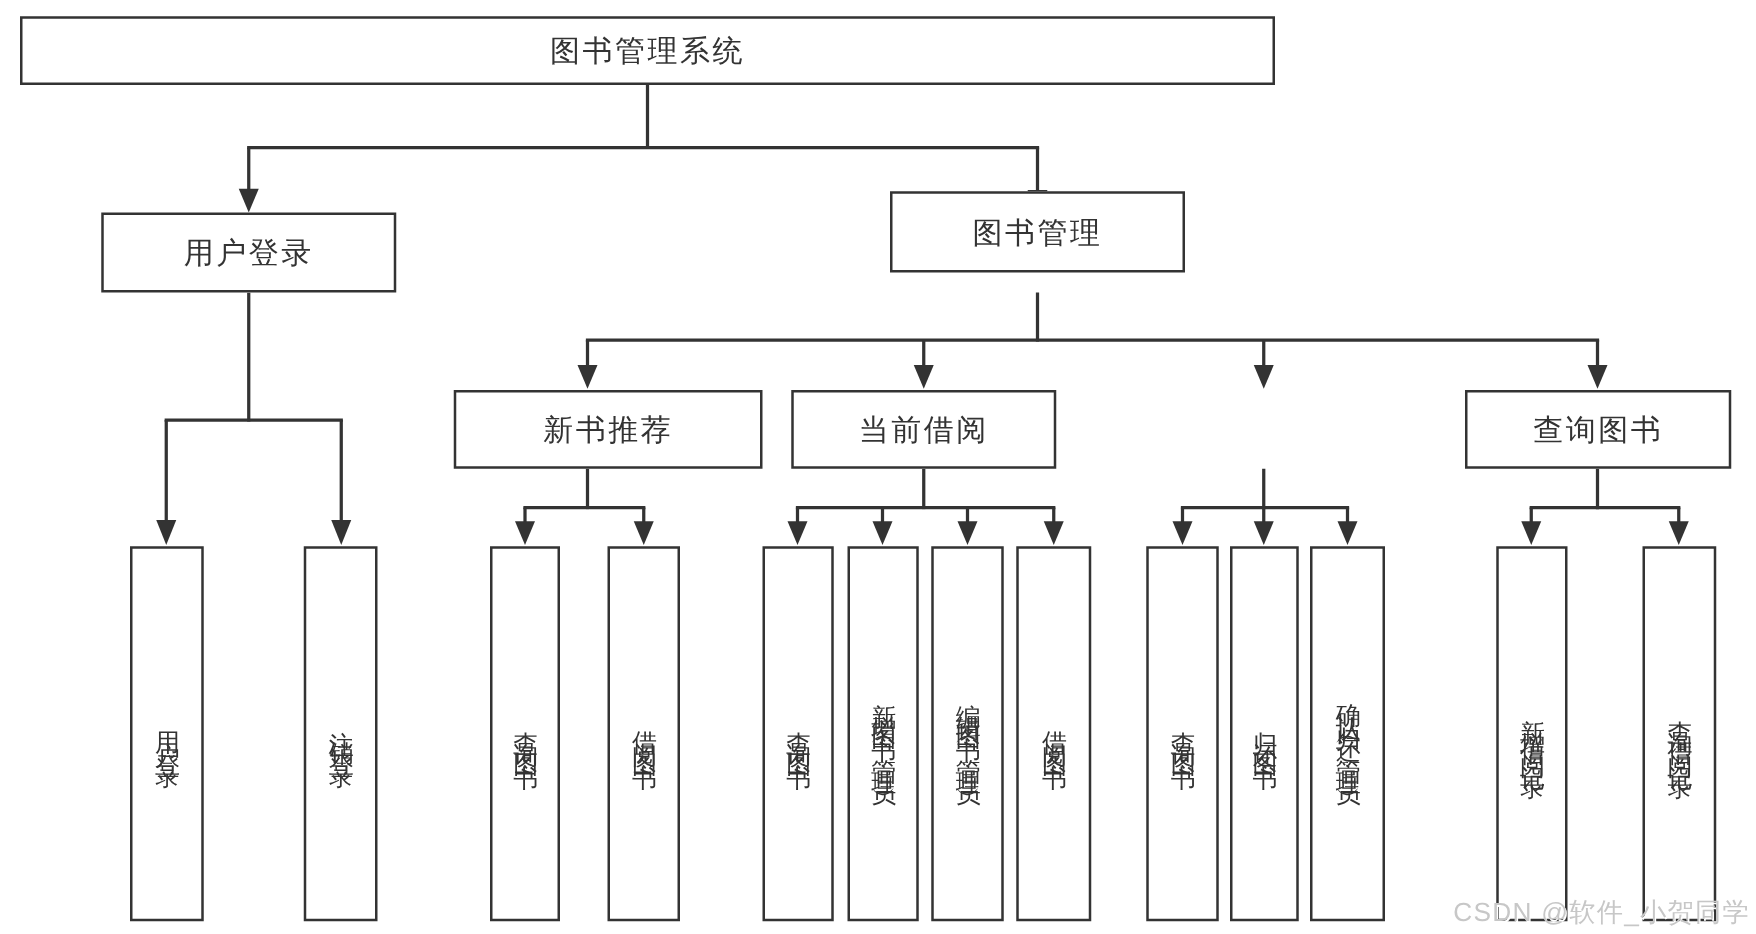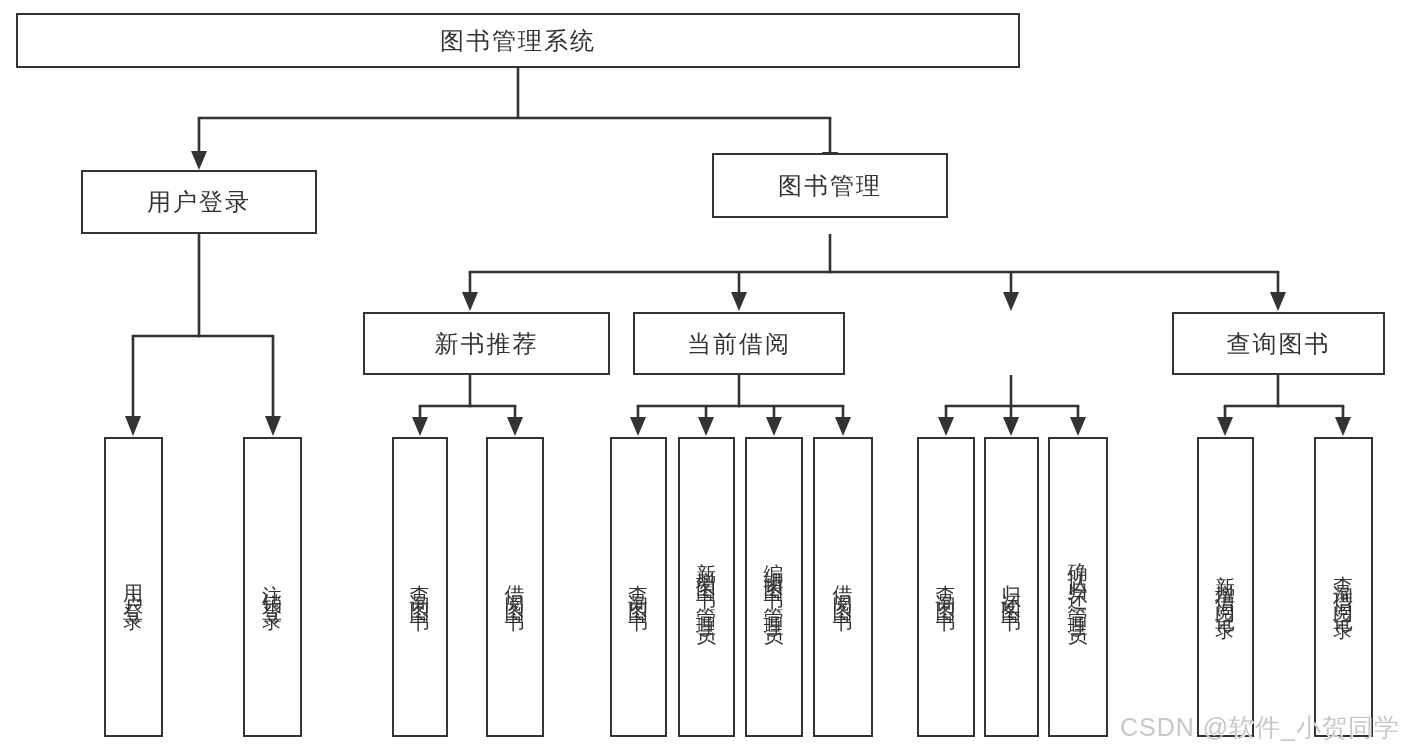--- a/index.html
+++ b/index.html
@@ -35,21 +35,21 @@
     text-orientation: mixed;
     letter-spacing: 9px;
     line-height: 1;
     font-size: 20px;
   }
   #watermark {
     position: absolute;
     right: 5px;
     bottom: 3px;
     z-index: 3;
-    font-size: 25px;
+    font-size: 21px;
     letter-spacing: 1px;
     color: #c7c7c7;
     text-shadow: 1px 1px 0 #ffffff;
     white-space: nowrap;
   }
 </style>
 </head>
 <body>
 
 <div id="stage">

